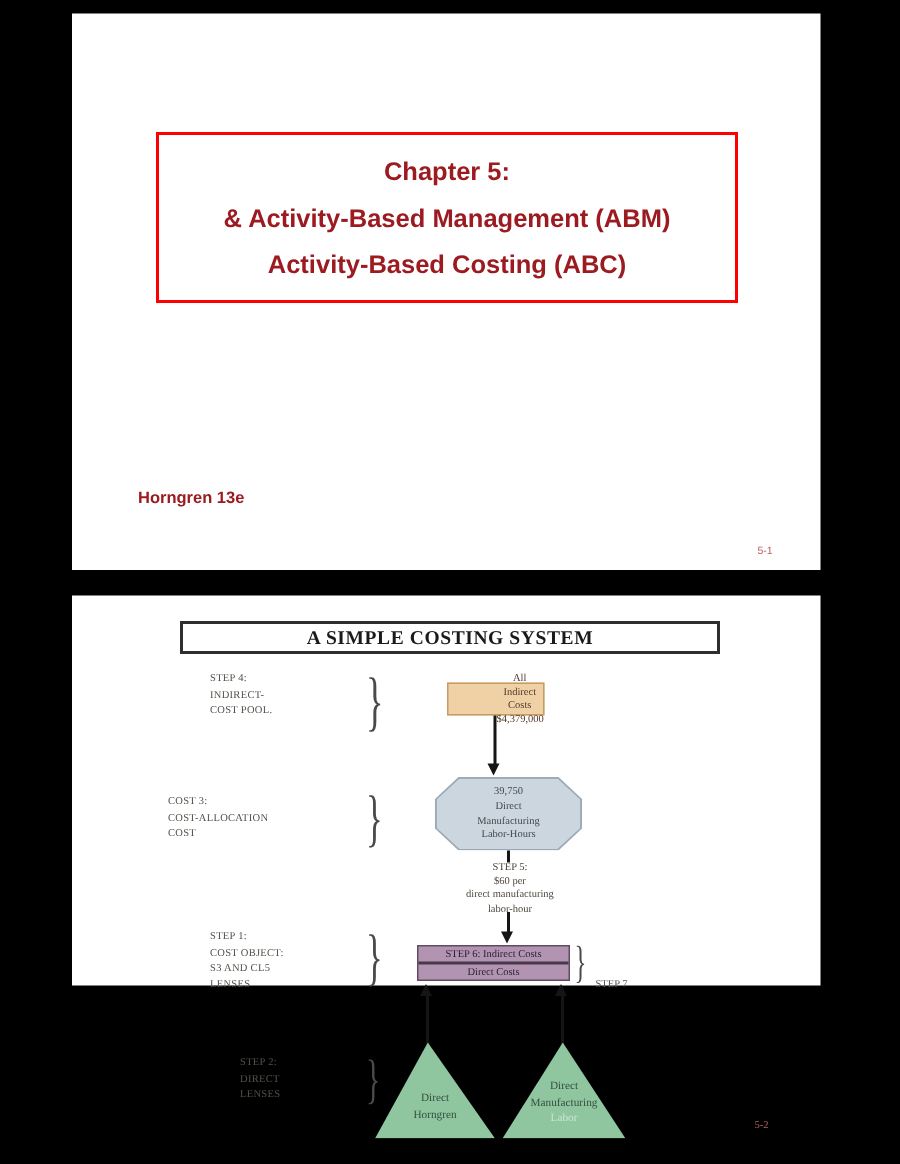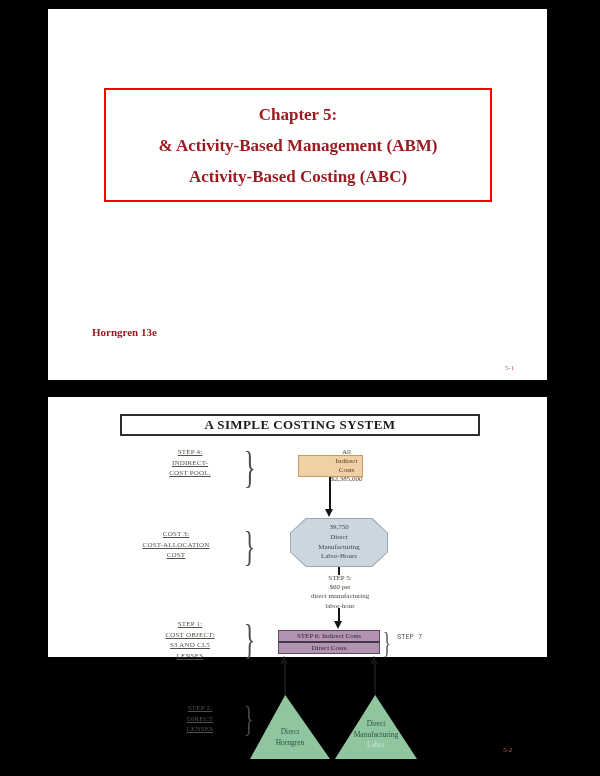--- a/index.html
+++ b/index.html
@@ -1,18 +1,18 @@
 <!DOCTYPE html>
 <html><head>
 <meta charset="utf-8">
 <style>
   html,body{margin:0;padding:0;background:#000;}
   .canvas{position:relative;width:600px;height:776px;background:#000;overflow:hidden;
           font-family:"Liberation Sans", sans-serif;}
-  .slide{position:absolute;left:48px;width:499px;background:#ffffff;font-family:Liberation Serif, serif;}
+  .slide{position:absolute;left:48px;width:499px;background:#ffffff;}
   .slide1{top:9px;height:371px;}
   .slide2{top:397px;height:260px;}
 
   
   .chapter-box{position:absolute;left:56px;top:79px;width:384px;height:110px;
                border:2px solid #ff0000;display:flex;flex-direction:column;
                justify-content:center;align-items:center;}
   .chapter-line{font-size:17px;font-weight:bold;color:#9b1b21;line-height:31px;
                 white-space:nowrap;}
   .s1-footer{position:absolute;left:44px;top:317px;font-size:11px;font-weight:bold;color:#9b1b21;}
@@ -20,22 +20,22 @@
   .pn1{left:457px;top:355px;}
   .pn2{left:455px;top:349px;}
 
   
   .s2-title-box{position:absolute;left:72px;top:17px;width:360px;height:22px;
                 border:2px solid #2e2e2e;box-sizing:border-box;display:flex;
                 align-items:center;justify-content:center;}
   .s2-title{font-size:13px;font-weight:bold;color:#1a1a1a;letter-spacing:.4px;white-space:nowrap;}
 
   .diag{font-family:"Liberation Serif", serif;color:#53514a;}
-  .lbl{position:absolute;text-align:center;font-family:"Liberation Serif", serif;
-       font-size:7px;line-height:10.5px;color:#53514a;letter-spacing:.2px;text-decoration:underline;}
+  .lbl{position:absolute;text-align:left;font-family:"Liberation Serif", serif;
+       font-size:7px;line-height:10.5px;color:#53514a;letter-spacing:.2px;}
   .brace{position:absolute;font-family:"Liberation Serif", serif;color:#4a4a4a;
          font-weight:300;transform-origin:left top;transform:scaleX(.55);}
   .b44{font-size:44px;line-height:44px;}
   .b42{font-size:42px;line-height:42px;}
   .b36{font-size:36px;line-height:36px;}
   .b30{font-size:30px;line-height:30px;}
 
   .pool-box{position:absolute;left:250px;top:58px;width:65px;height:22px;
             background:#f0d1a6;border:1px solid #c59c63;box-sizing:border-box;
             display:flex;flex-direction:column;justify-content:center;text-align:center;}
@@ -56,21 +56,21 @@
 
   .step5-block{position:absolute;left:232px;top:177px;width:120px;text-align:center;}
   .step5-block div{font-family:"Liberation Serif", serif;font-size:7px;line-height:9.2px;color:#4c463c;}
 
   .costobj{position:absolute;left:230px;top:233px;width:102px;height:24px;
            background:#b294b2;border:1px solid #5f4c60;box-sizing:border-box;}
   .costobj .row{height:10px;display:flex;align-items:center;justify-content:center;
                 font-family:"Liberation Serif", serif;font-size:7px;color:#261f2b;}
   .costobj .divider{height:2px;background:#463749;}
 
-  .step7-text{position:absolute;left:349px;top:236px;font-family:Liberation Mono, monospace;
+  .step7-text{position:absolute;left:349px;top:255px;font-family:Liberation Serif, serif;
               font-size:7px;color:#53514a;}
 
   .tri{position:absolute;top:298px;height:64px;background:#8fc6a0;}
   .tri1{left:202px;width:80px;clip-path:polygon(44% 0,100% 100%,0 100%);}
   .tri2{left:287px;width:82px;clip-path:polygon(49% 0,100% 100%,0 100%);}
   .tri-label{position:absolute;text-align:center;}
   .tri-label div{font-family:"Liberation Serif", serif;font-size:7.5px;line-height:10.5px;color:#33503e;}
   .tl1{left:202px;top:330px;width:80px;}
   .tl2{left:287px;top:322px;width:82px;}
   .tl2 .light{color:#c9e4d2;}
@@ -97,21 +97,21 @@
 
     <div class="lbl" style="left:92px;top:50px;width:100px;">
       <div>STEP 4:</div>
       <div>INDIRECT-</div>
       <div>COST POOL.</div>
     </div>
     <div class="brace b44" style="left:196px;top:49px;">}</div>
 
     <div class="pool-box">
       <div>All Indirect Costs</div>
-      <div>$2,385,000</div>
+      <div>$4,379,000</div>
     </div>
 
     <div class="vline" style="left:281px;top:80px;height:33px;"></div>
     <div class="ahead-down" style="left:277px;top:112px;"></div>
 
     <div class="oct-outer">
       <div class="oct-inner">
         <div>39,750</div>
         <div>Direct</div>
         <div>Manufacturing</div>

